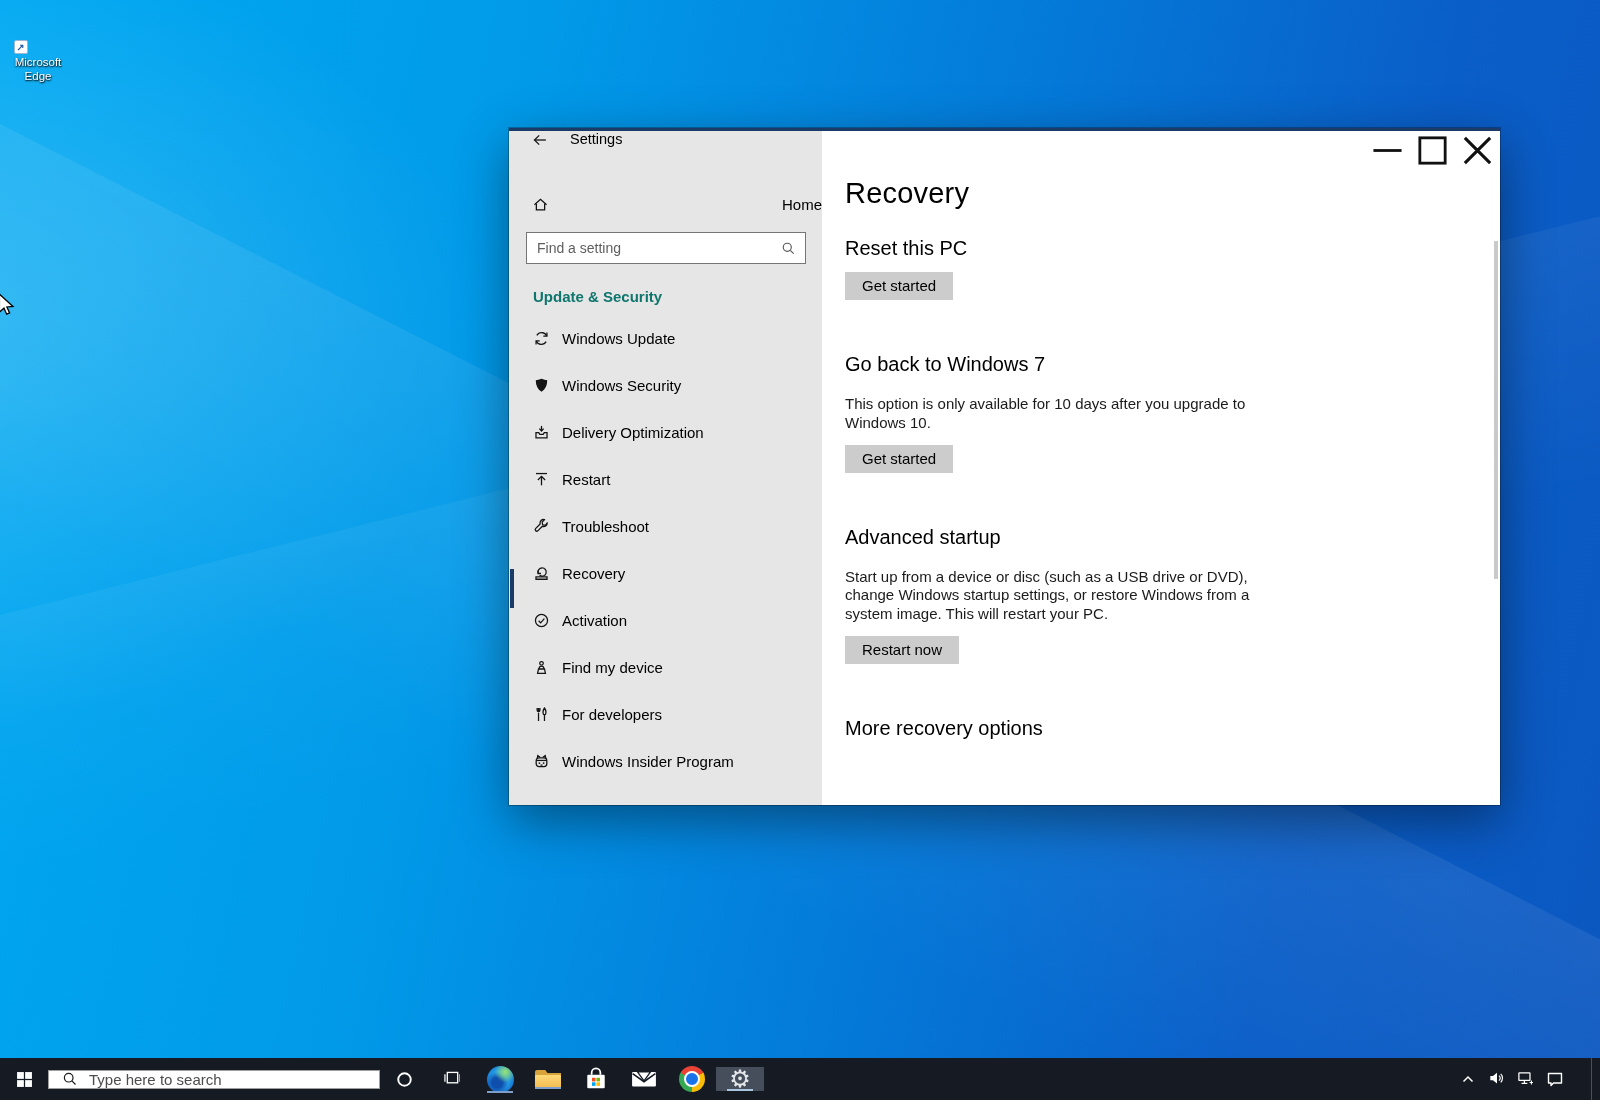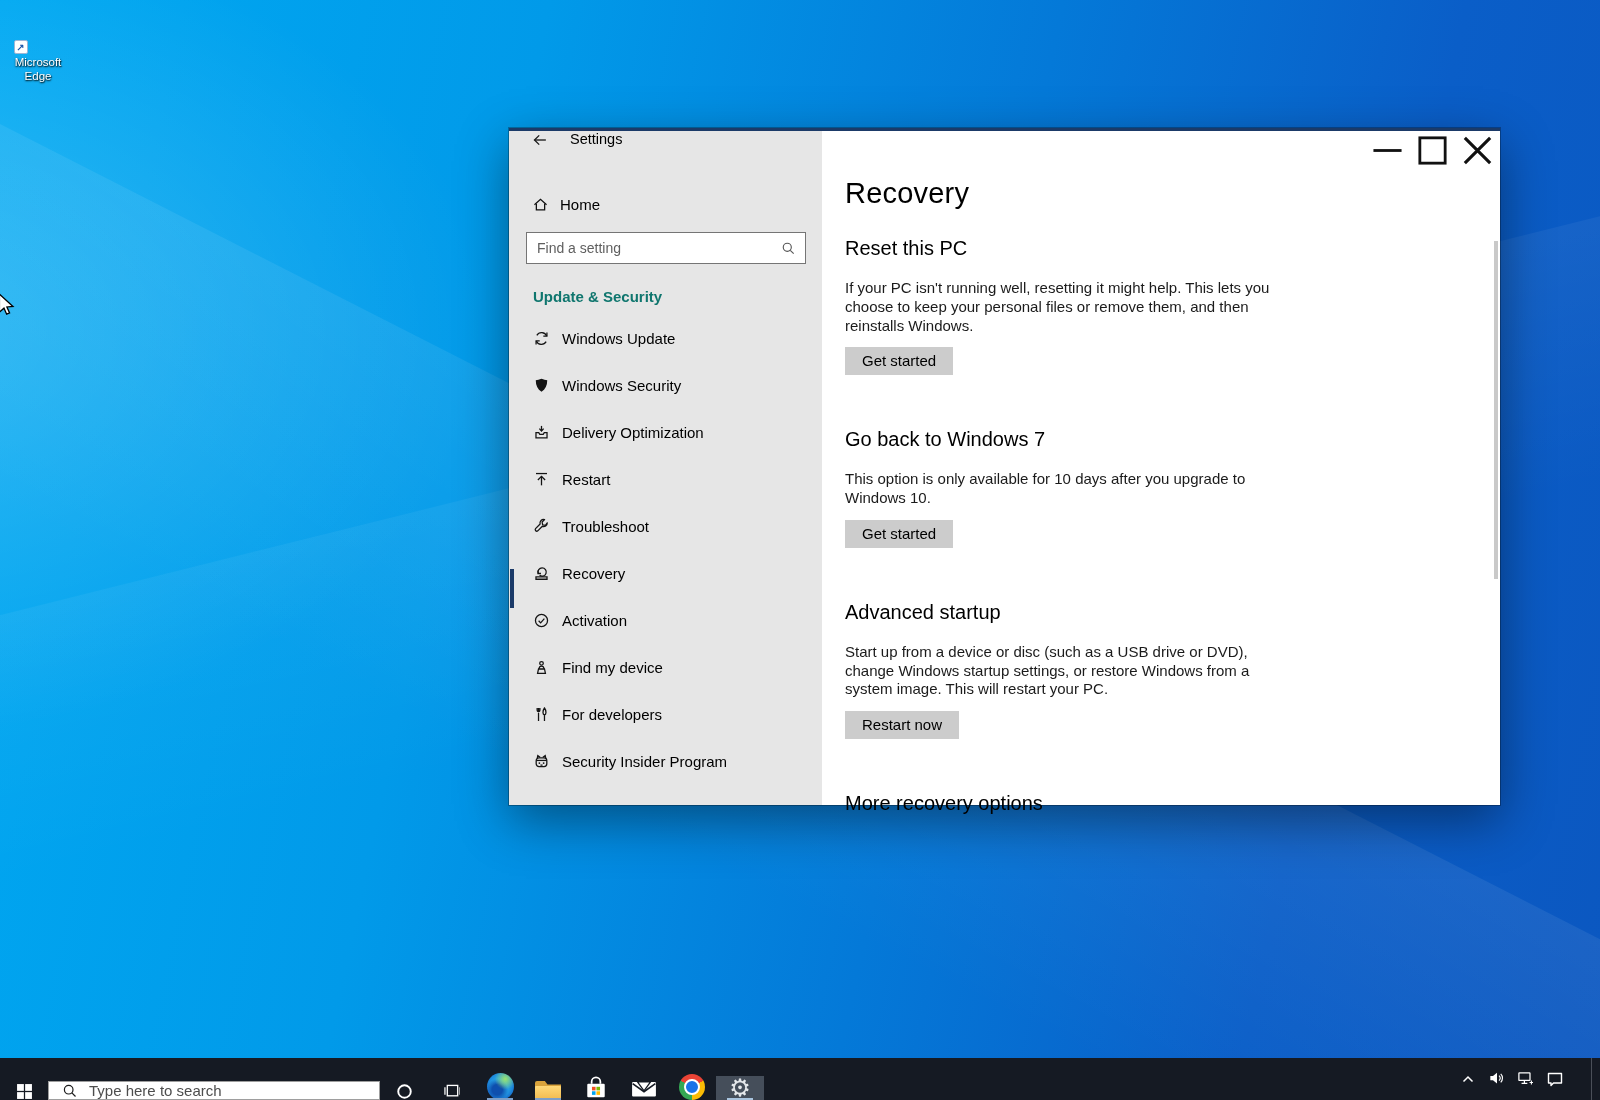--- a/index.html
+++ b/index.html
@@ -39,21 +39,21 @@
   
   .window { position:absolute; left:509px; top:128px; width:991px; height:677px; display:flex; background:#fff;
     border-top:3px solid var(--accent);
     box-shadow:0 0 0 1px rgba(0,0,0,.28), 0 16px 48px rgba(0,0,0,.42); }
 
   .sidebar { width:313px; flex:none; background:var(--sidebar); display:flex; flex-direction:column; }
   .titlebar-left { height:38px; display:flex; align-items:flex-start; padding-left:22px; flex:none; }
   .back-btn { width:18px; height:18px; color:#1b1b1b; cursor:pointer; }
   .win-title { margin-left:21px; font-size:14.5px; color:#000; }
 
-  .home-row { margin-top:17px; height:36px; display:flex; align-items:center; padding-left:23px; cursor:pointer; }
+  .home-row { margin-top:17px; height:36px; display:flex; align-items:center; padding-left:23px; cursor:pointer;justify-content:space-between; }
   .home-row .ic { width:17px; height:17px; color:#111; }
   .home-label { margin-left:11px; font-size:15px; color:#000; }
 
   .searchbox { margin:10px 16px 0 17px; height:32px; background:#fff; border:1px solid #757575;
     display:flex; align-items:center; padding:0 9px 0 10px; }
   .searchbox input { flex:1; border:none; outline:none; background:transparent; font-size:14px; color:#333; font-family:inherit; }
   .searchbox input::placeholder { color:#5f5f5f; opacity:1; }
   .searchbox .ic { width:15px; height:15px; color:#555; flex:none; }
 
   .sb-header { margin:24px 0 0 24px; font-size:15px; font-weight:700; color:#0f766e; }
@@ -74,21 +74,21 @@
   .content-section.first { margin-top:27px; }
   .content-section h2 { font-size:20px; font-weight:400; color:#000; }
   .content-section p { margin-top:19px; font-size:15px; line-height:1.25; color:#1b1b1b; max-width:447px; }
   .content-section .btn { margin-top:12px; display:inline-block; background:var(--button); border:none;
     padding:5px 17px 6px; font-size:15px; font-family:inherit; color:#000; cursor:pointer; }
 
   .scroll-thumb { position:absolute; right:2px; top:110px; width:4px; height:338px; background:#c9c9c9; cursor:pointer; }
 
   
   .taskbar { position:absolute; left:0; bottom:0; width:1600px; height:42px; background:var(--taskbar);
-    display:flex; align-items:flex-end; z-index:10; }
+    display:flex; align-items:center; z-index:10; }
   .tb-btn { width:48px; display:flex; align-items:center; justify-content:center; position:relative; cursor:pointer; }
   .tb-btn .ic { width:17px; height:17px; color:#fff; }
   .tb-btn.active { background:var(--tb-active); }
   .indicator { position:absolute; bottom:0; left:11px; width:26px; height:2px; background:var(--indicator); }
   .tb-btn.active .indicator { background:#a9c4de; }
 
   .tb-search { width:332px; background:#fff; border:1px solid #9e9e9e; display:flex; align-items:center;
     gap:11px; padding-left:13px; cursor:text; }
   .tb-search .ic { width:16px; height:16px; color:#1b1b1b; flex:none; }
   .tb-search input { border:none; outline:none; background:transparent; width:100%; font-size:15px; color:#444; font-family:inherit; }
@@ -227,21 +227,21 @@
           </div>
           <div class="nav-item">
             <span class="ic"><svg viewBox="0 0 16 16">
                 <rect x="3" y="4.6" width="10" height="8.2" rx="2.6" fill="none" stroke="currentColor" stroke-width="1.2"></rect>
                 <path d="M4 5 4.5 2.5 6.7 4M12 5l-.5-2.5L9.3 4" fill="none" stroke="currentColor" stroke-width="1.2"></path>
                 <path d="M3.2 7h9.6" fill="none" stroke="currentColor" stroke-width="1.2"></path>
                 <circle cx="6" cy="9.5" r="0.85" fill="currentColor"></circle>
                 <circle cx="10" cy="9.5" r="0.85" fill="currentColor"></circle>
                 <path d="M7 11.4h2" fill="none" stroke="currentColor" stroke-width="1.2"></path>
               </svg></span>
-            <span class="nav-label">Security Insider Program</span>
+            <span class="nav-label">Windows Insider Program</span>
           </div>
         </div>
     </div>
 
     <div class="main">
       <div class="caption-btns">
         <span class="cap-btn">
             <svg viewBox="0 0 16 16">
               <path d="M3 8h10" fill="none" stroke="currentColor" stroke-width="1"></path>
             </svg>
@@ -253,21 +253,21 @@
           </span>
         <span class="cap-btn close">
             <svg viewBox="0 0 16 16">
               <path d="M3.5 3.5l9 9M12.5 3.5l-9 9" fill="none" stroke="currentColor" stroke-width="1.1"></path>
             </svg>
           </span>
       </div>
       <div class="content">
         <h1 class="page-title">Recovery</h1>
         <div id="sections">
-            <section class="content-section first"><h2>Reset this PC</h2><p>If your PC isn't running well, resetting it might help. This lets you choose to keep your personal files or remove them, and then reinstalls Windows.</p><button class="btn">Get started</button></section>
+            <section class="content-section first"><h2>Reset this PC</h2><button class="btn">Get started</button></section>
             <section class="content-section"><h2>Go back to Windows 7</h2><p>This option is only available for 10 days after you upgrade to Windows 10.</p><button class="btn">Get started</button></section>
             <section class="content-section"><h2>Advanced startup</h2><p>Start up from a device or disc (such as a USB drive or DVD), change Windows startup settings, or restore Windows from a system image. This will restart your PC.</p><button class="btn">Restart now</button></section>
             <section class="content-section">
               <h2>More recovery options</h2>
             </section>
           </div>
       </div>
       <div class="scroll-thumb"></div>
     </div>
   </div>

